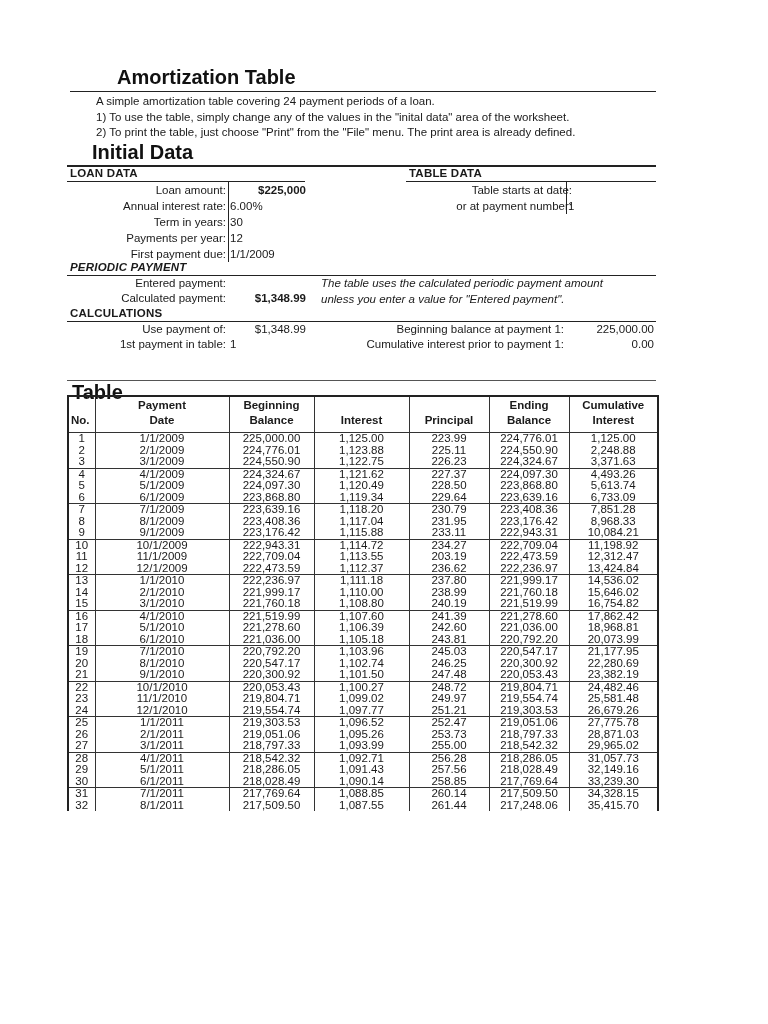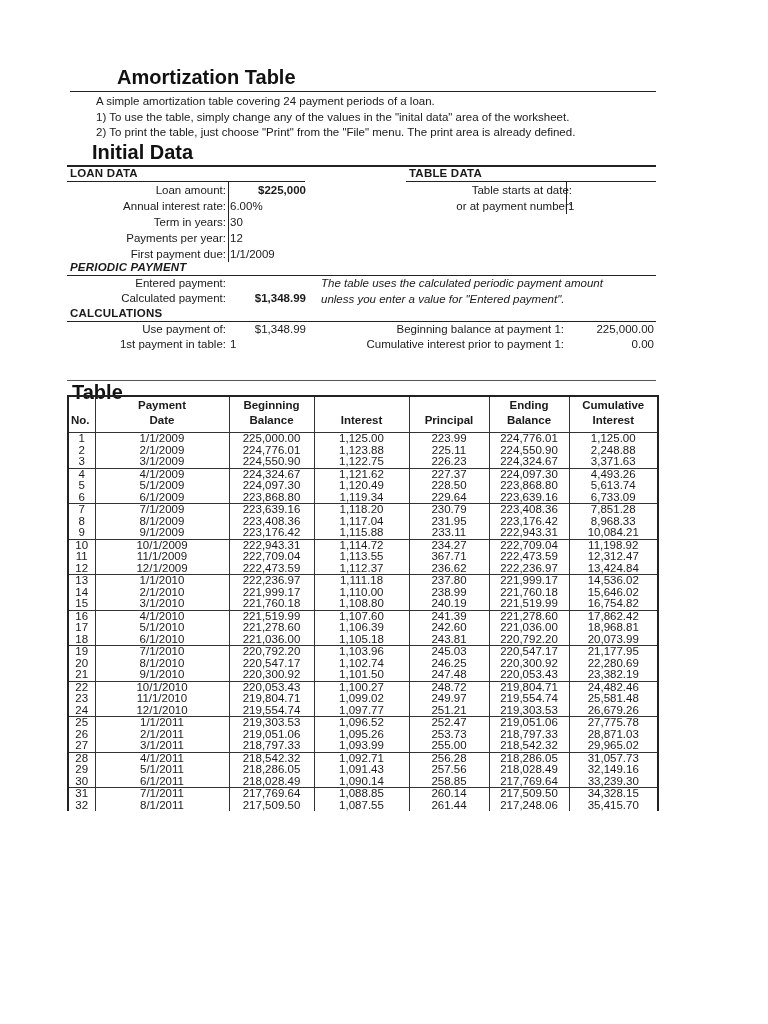--- a/index.html
+++ b/index.html
@@ -243,21 +243,21 @@
         <td>1,114.72</td>
         <td>234.27</td>
         <td>222,709.04</td>
         <td class="outerR">11,198.92</td>
       </tr>
       <tr>
         <td class="outerL no">11</td>
         <td>11/1/2009</td>
         <td>222,709.04</td>
         <td>1,113.55</td>
-        <td>367.71</td>
+        <td>203.19</td>
         <td>222,473.59</td>
         <td class="outerR">12,312.47</td>
       </tr>
       <tr>
         <td class="outerL no">12</td>
         <td>12/1/2009</td>
         <td>222,473.59</td>
         <td>1,112.37</td>
         <td>236.62</td>
         <td>222,236.97</td>

